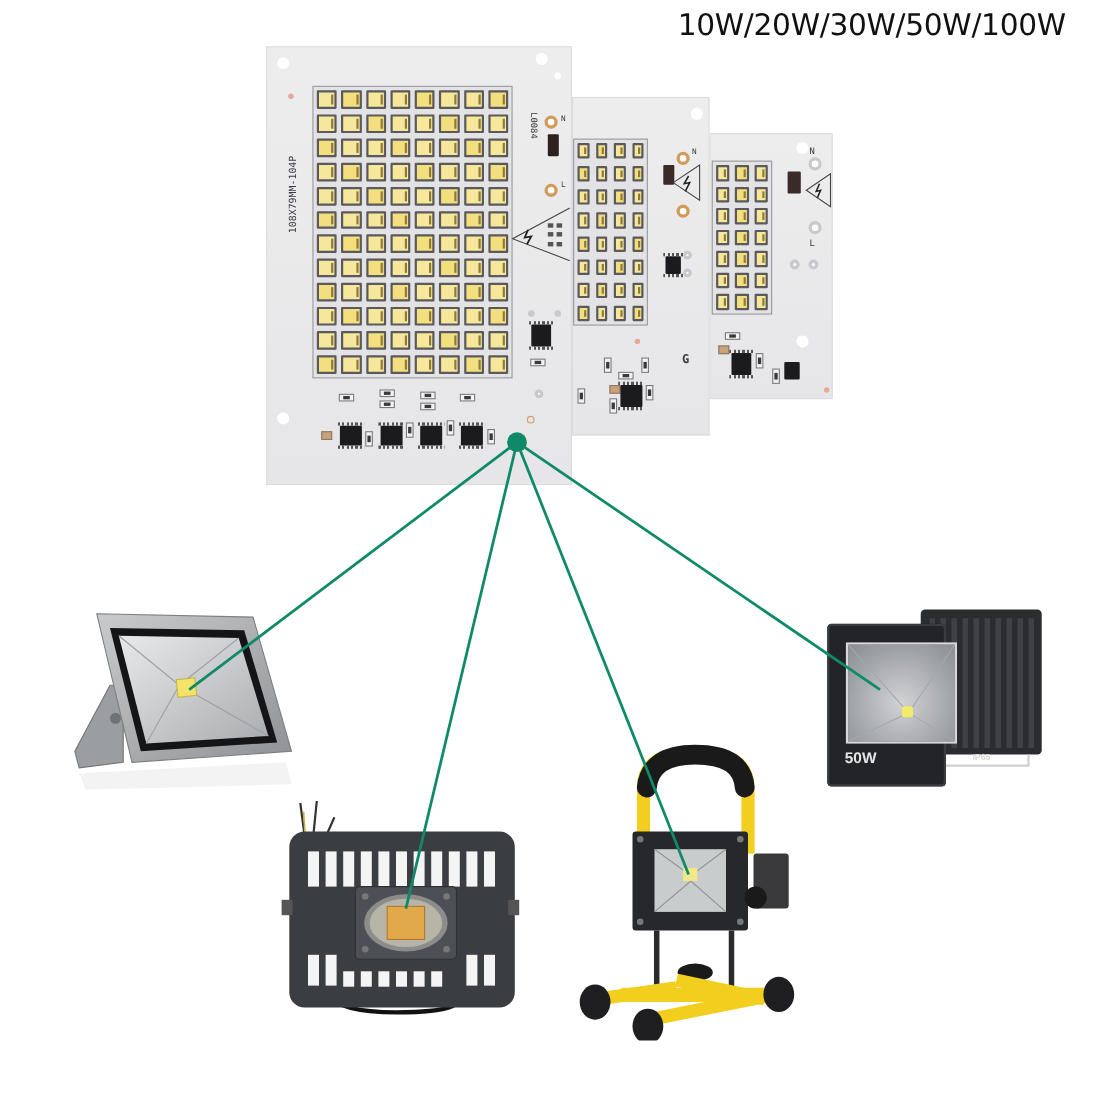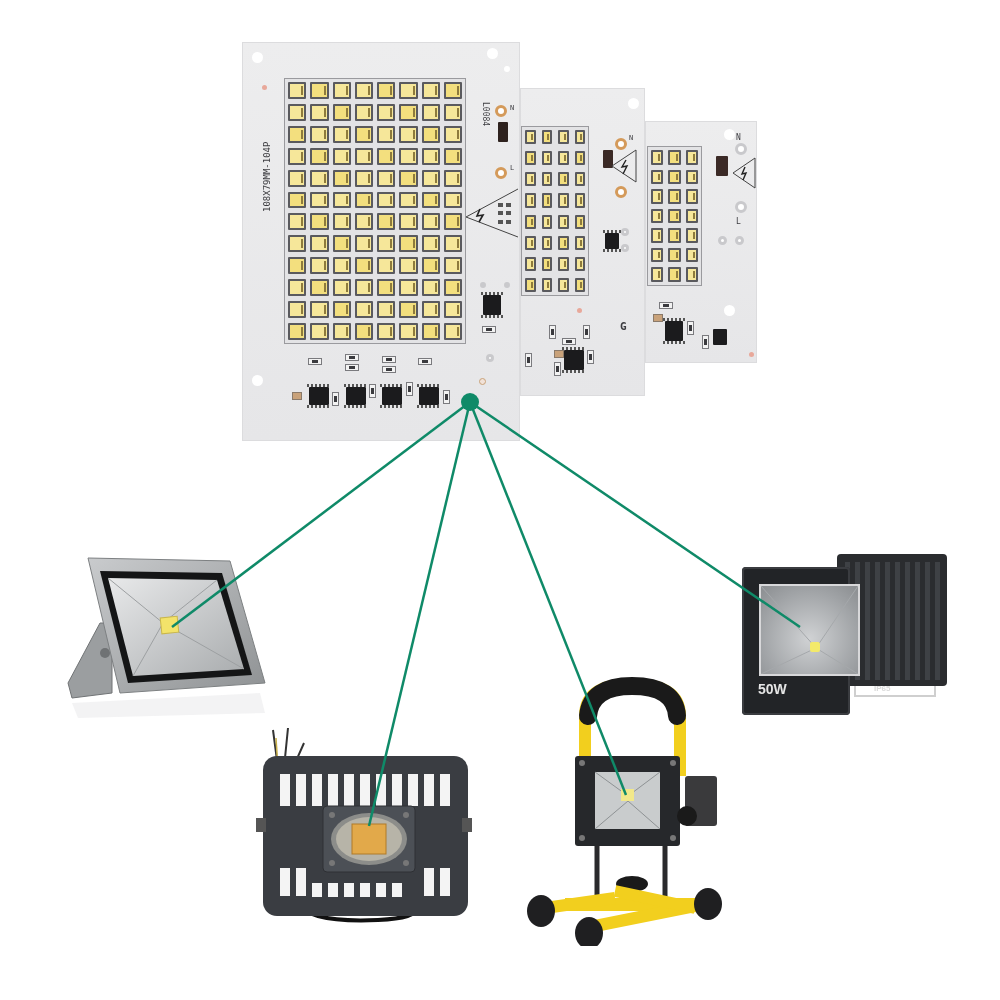--- a/index.html
+++ b/index.html
@@ -37,20 +37,21 @@
   
   svg.lines { position: absolute; left: 0; top: 0; pointer-events: none; }
 
   
   .fl { position: absolute; }
 </style>
 </head>
 <body>
 
 <div class="headline">
+  <div class="l1">10W/20W/30W/50W/100W</div>
 </div>
 
 <div class="pcb" style="left:645px; top:121px; width:112px; height:242px;">
   <div class="hole" style="left:79px; top:8px;"></div>
   <div class="hole" style="left:79px; top:184px;"></div>
   <div class="led-grid" id="grid-small" style="left:2px; top:25px; width:55px; height:140px; grid-template-columns:repeat(3,1fr); grid-template-rows:repeat(7,1fr); gap:5px 5px;">
       <div class="led"></div>
       <div class="led warm"></div>
       <div class="led"></div>
       <div class="led"></div>
@@ -410,21 +411,21 @@
         <rect x="40" y="10" width="5" height="118"></rect>
         <rect x="50" y="10" width="5" height="118"></rect>
         <rect x="60" y="10" width="5" height="118"></rect>
         <rect x="70" y="10" width="5" height="118"></rect>
         <rect x="80" y="10" width="5" height="118"></rect>
         <rect x="90" y="10" width="5" height="118"></rect>
         <rect x="100" y="10" width="5" height="118"></rect>
     </g>
     <path d="M20 134 L20 144 L100 144 L100 134" stroke="#cfcfcf" stroke-width="2" fill="none"></path>
   </svg>
-  <div style="position:absolute; left:2px; top:15px; width:108px; height:148px; background:#222427; border-radius:4px; box-shadow: inset 0 0 0 2px #3a3c40; text-align: center;">
+  <div style="position:absolute; left:12px; top:15px; width:108px; height:148px; background:#222427; border-radius:4px; box-shadow: inset 0 0 0 2px #3a3c40; text-align: center;">
     <div style="position:absolute; left:17px; top:17px; width:97px; height:88px; background: radial-gradient(circle at 50% 60%, #d0d2d4 0%, #9ea1a4 70%, #8a8d90 100%); border:2px solid #d8d8da;">
       <svg width="97" height="88" viewBox="0 0 97 88" style="position:absolute; left:0; top:0;">
           <path d="M0 0 L55 62 L97 0 M0 88 L55 62 L97 88" stroke="#a5a8ab" fill="none"></path>
         </svg>
       <div style="position:absolute; left:49px; top:56px; width:10px; height:10px; background:#f3ea6a; border-radius:2px;"></div>
     </div>
     <span style="position:absolute; left:16px; top:114px; color:#e5e5e5; font-weight:bold; font-size:14px; font-family:'Liberation Sans', sans-serif;">50W</span>
     <span style="position:absolute; left:84px; top:117px; color:#d9d9d9; font-weight:bold; font-size:8px; font-family:'Liberation Sans', sans-serif;padding-left:48px;">IP65</span>
   </div>
 </div>

